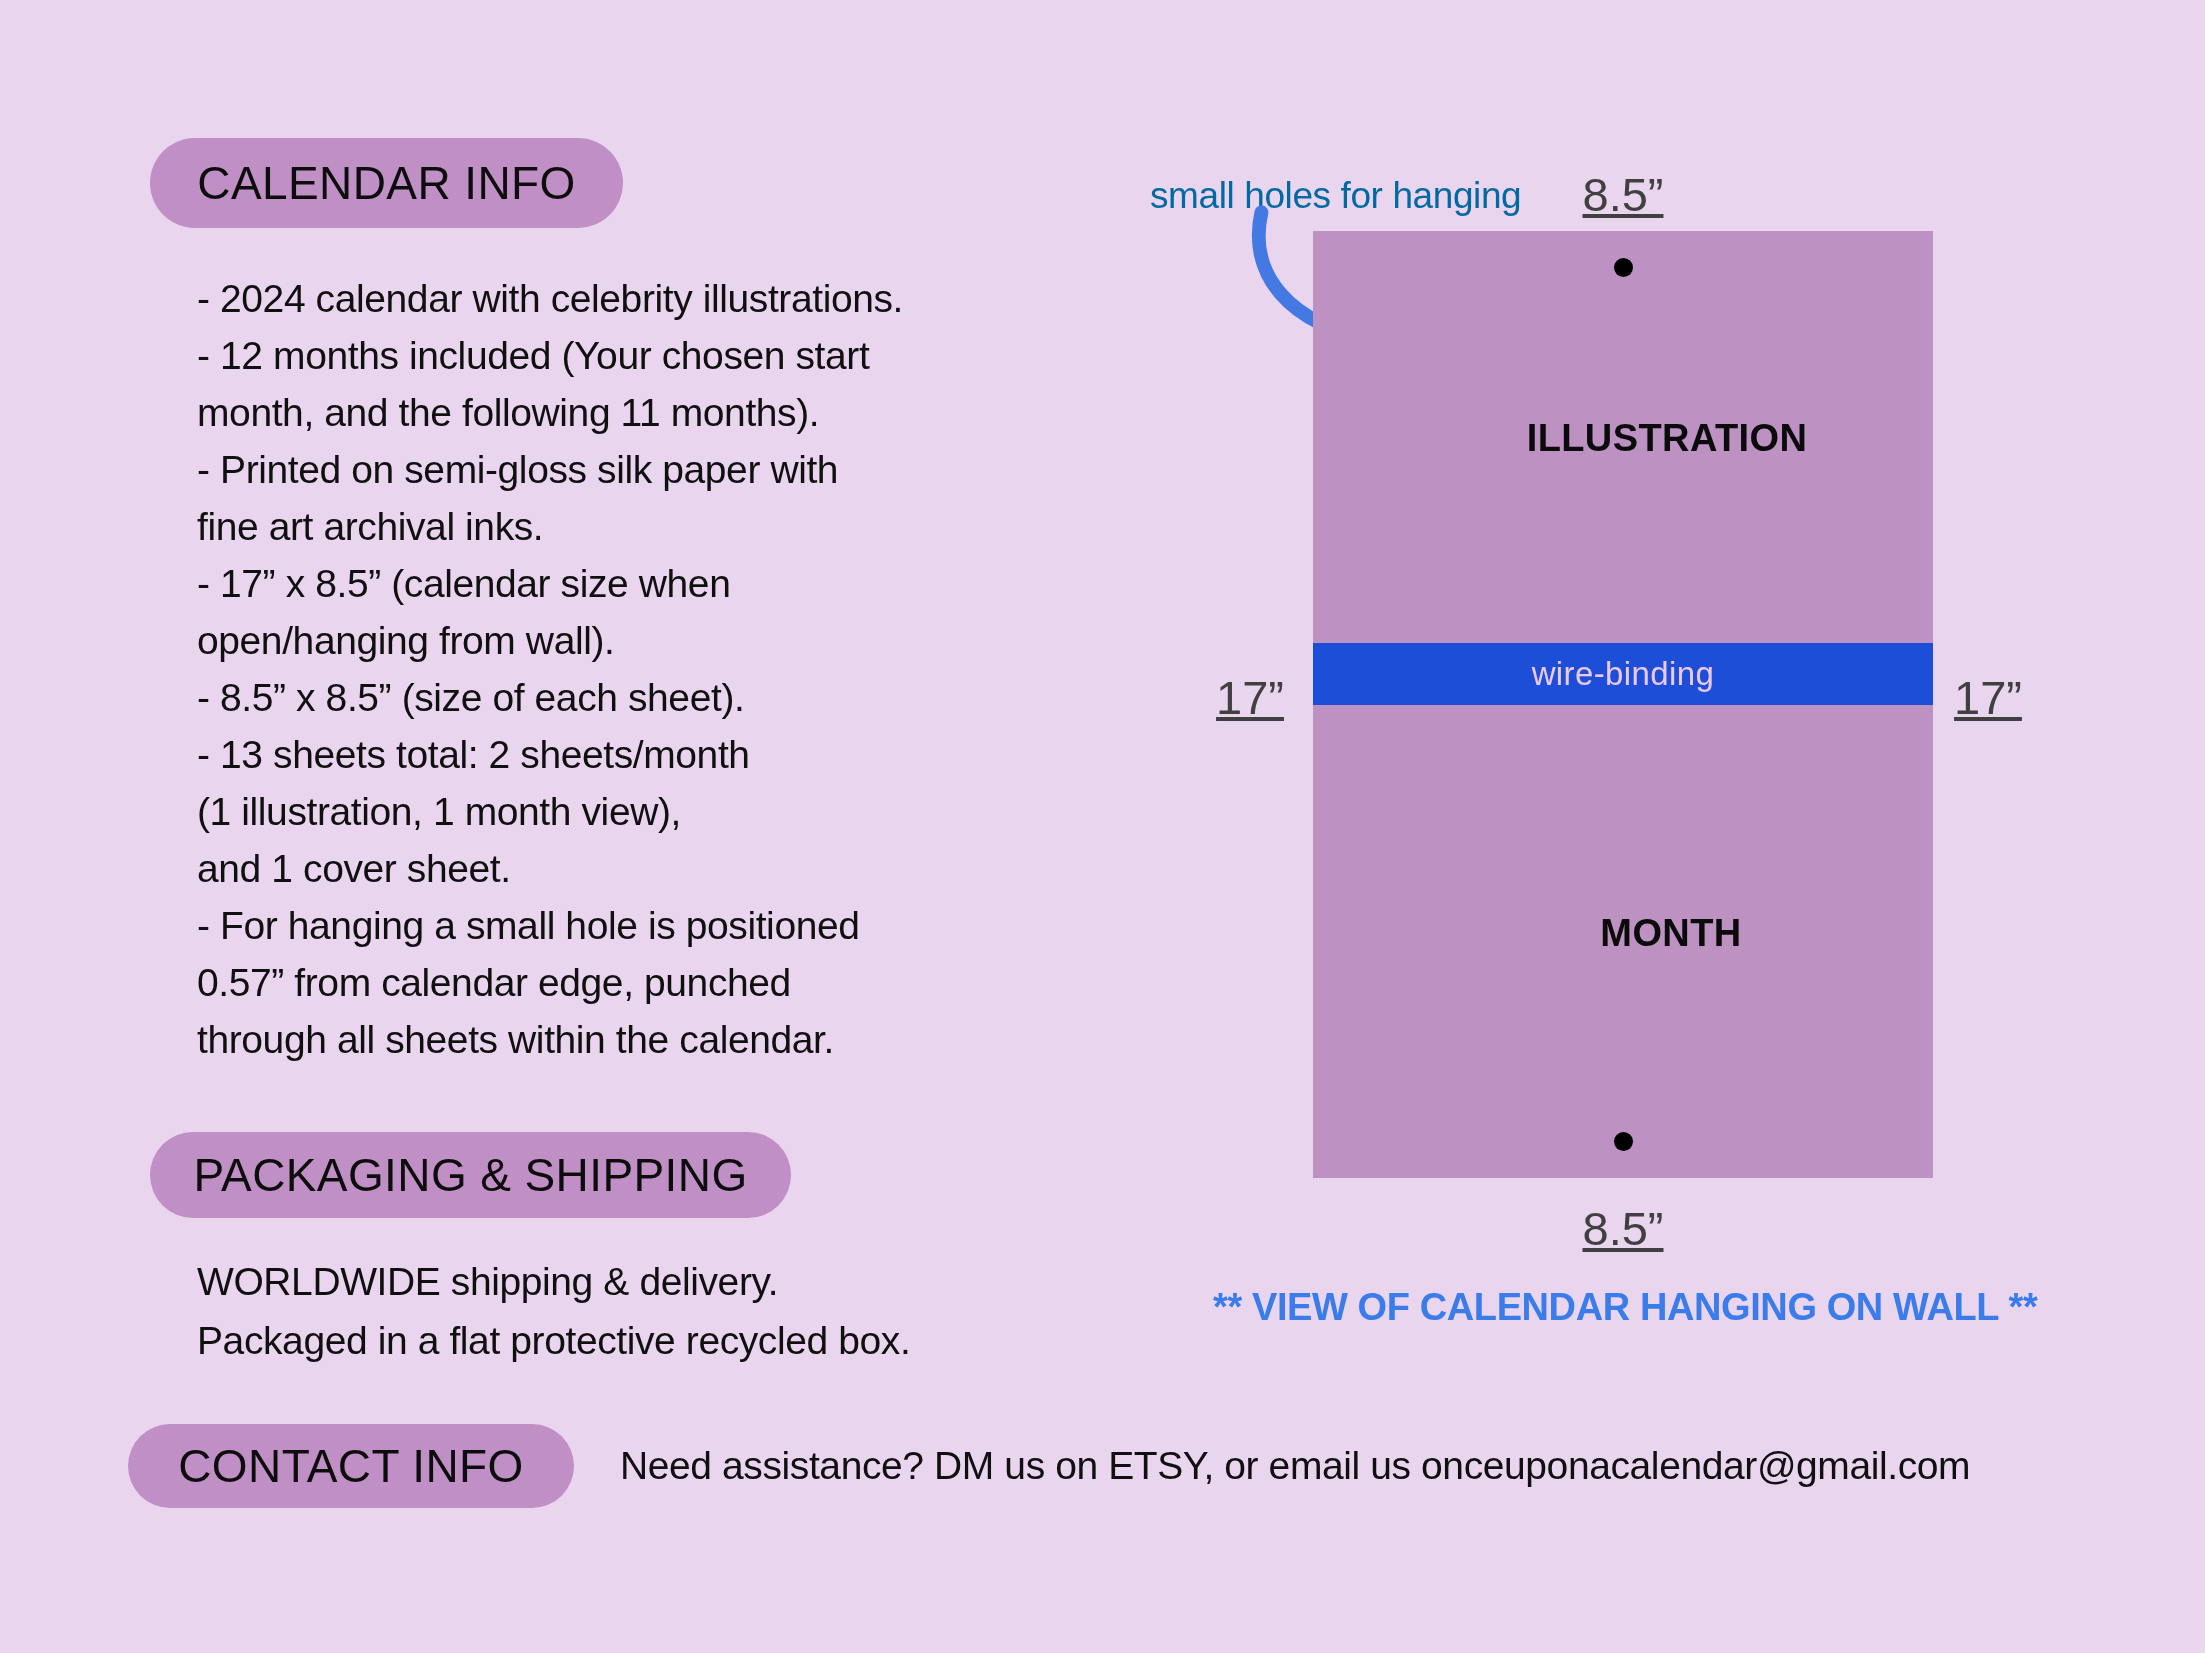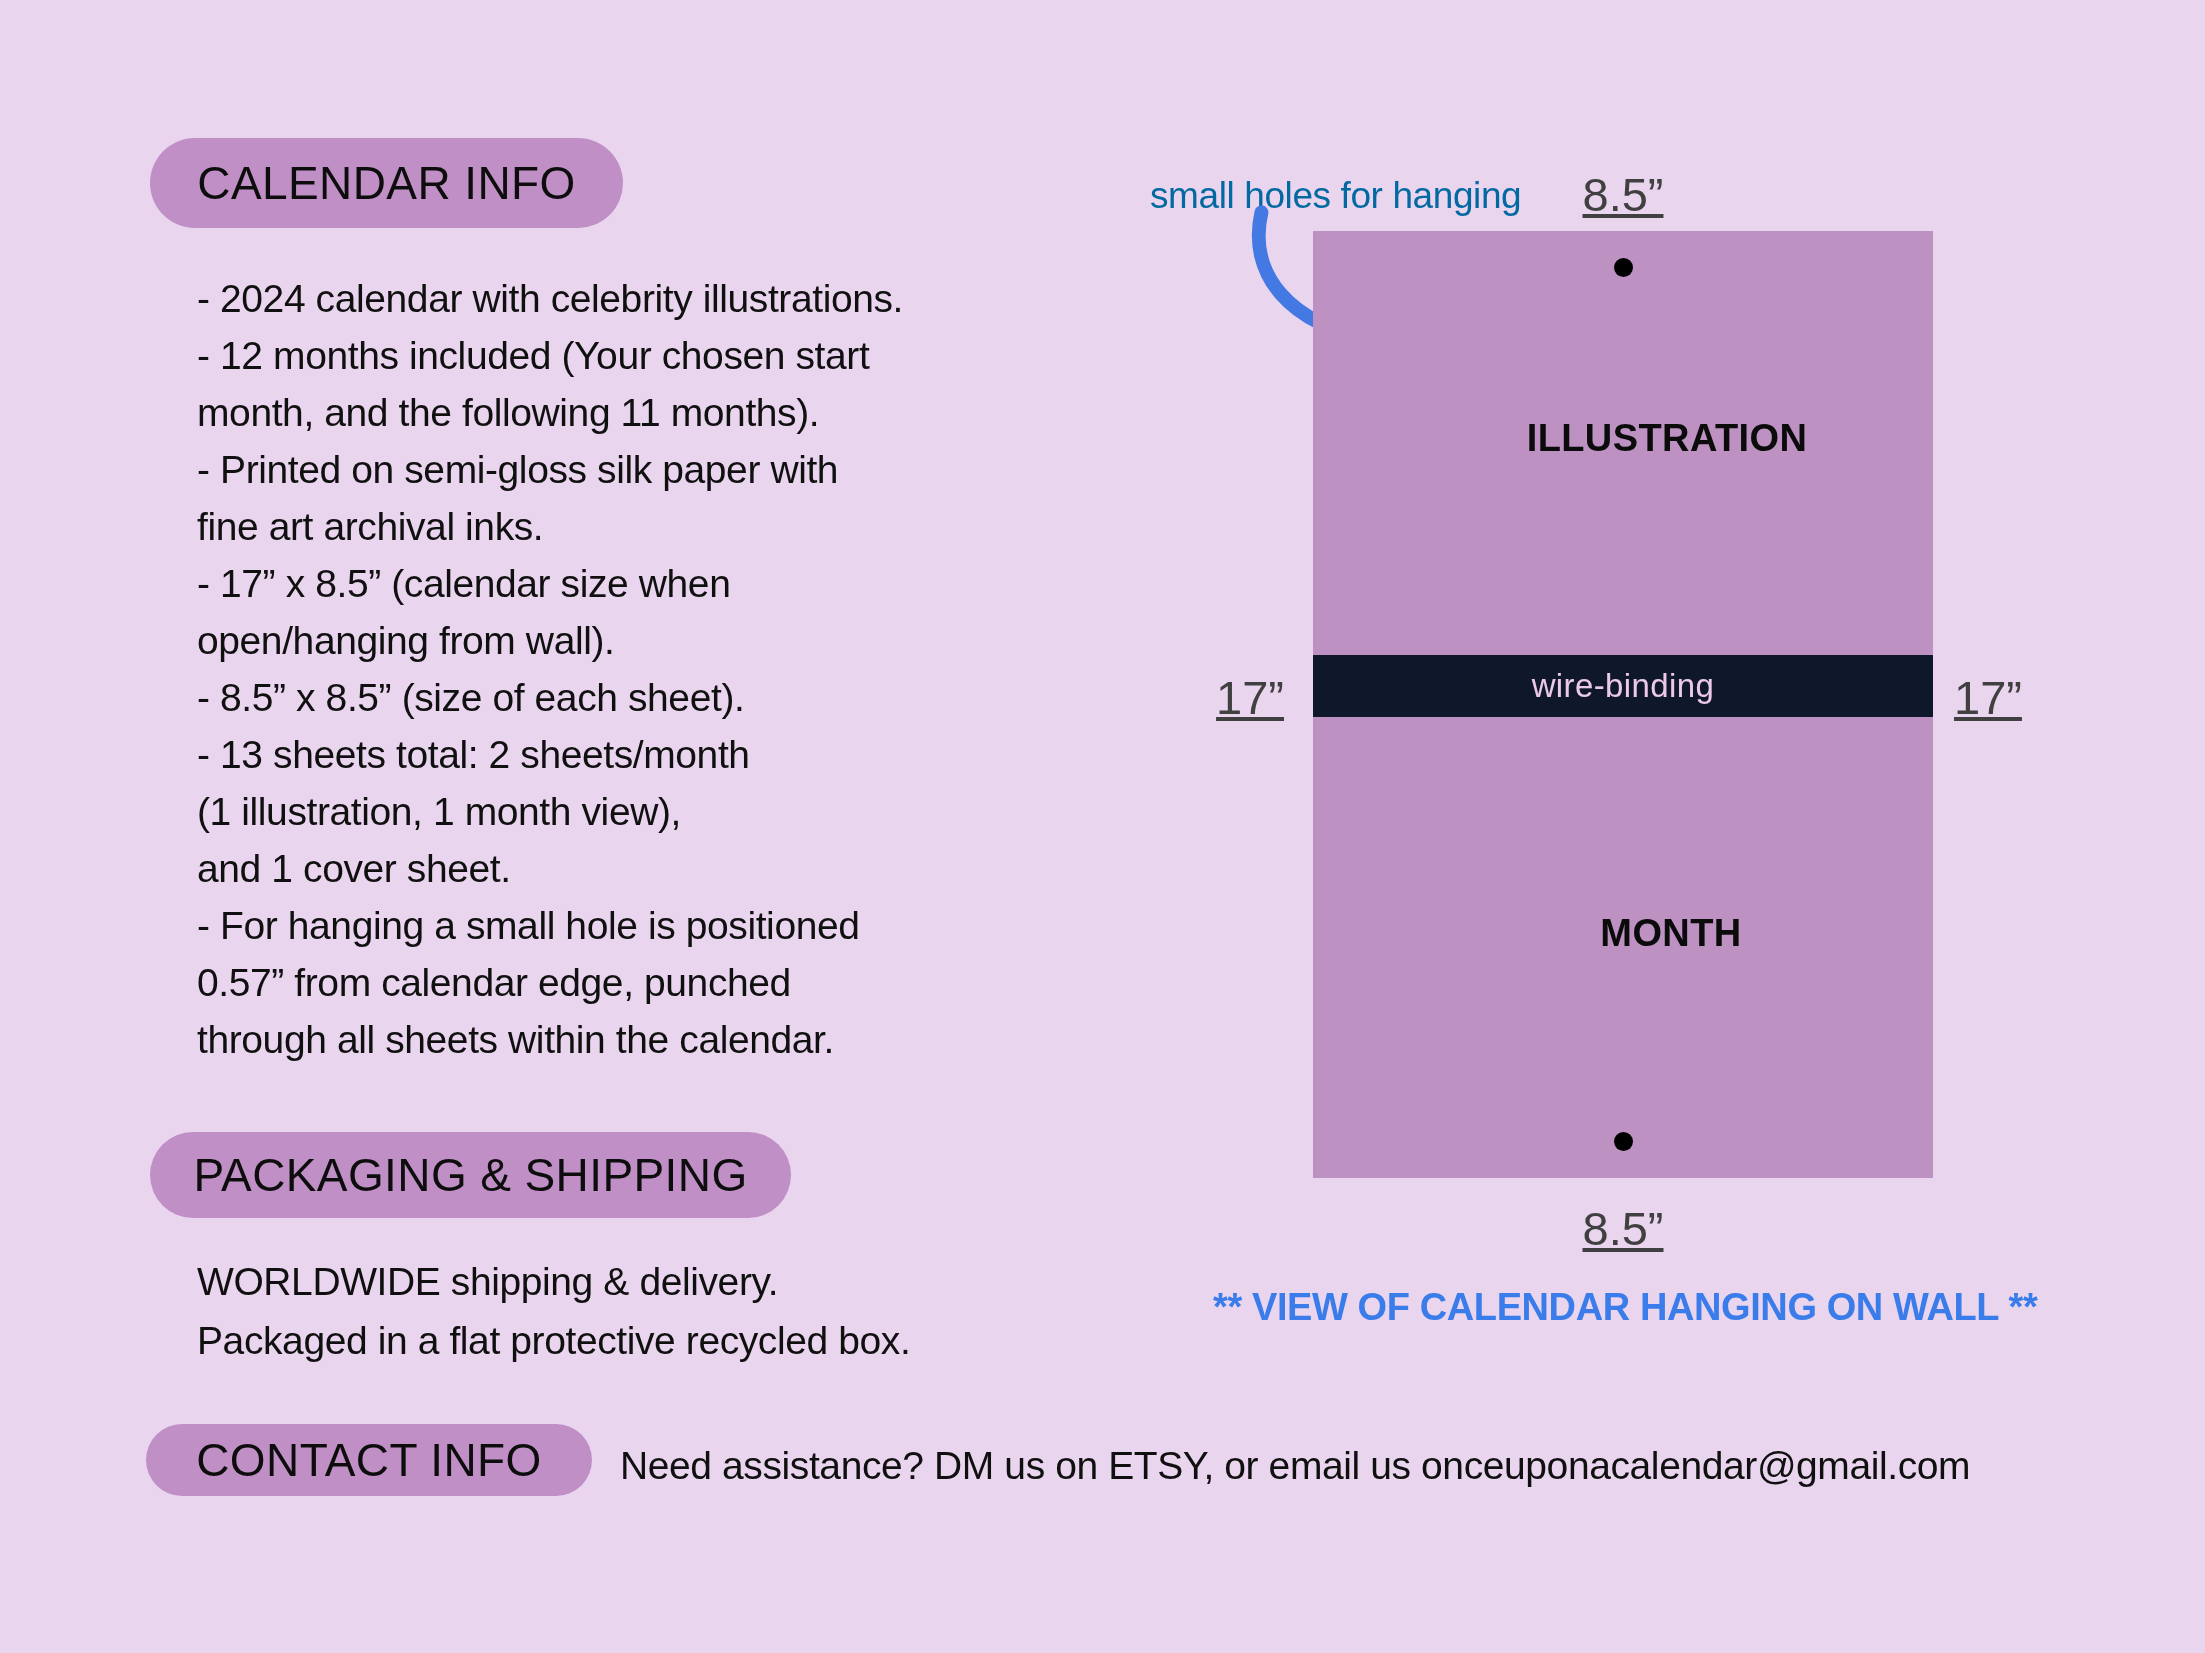--- a/index.html
+++ b/index.html
@@ -19,21 +19,21 @@
     display: flex;
     align-items: center;
     justify-content: center;
     font-size: 46px;
     letter-spacing: 0.4px;
     color: #0d0d0d;
     white-space: nowrap;
   }
   #pill-calendar  { left: 150px; top: 138px;  width: 473px; height: 90px; }
   #pill-packaging { left: 150px; top: 1132px; width: 641px; height: 86px; }
-  #pill-contact   { left: 146px; top: 1424px; width: 446px; height: 72px; }
+  #pill-contact   { left: 128px; top: 1424px; width: 446px; height: 84px; }
 
   .body-text {
     position: absolute;
     font-size: 39px;
     line-height: 57px;
     letter-spacing: -0.4px;
     white-space: pre-line;
     color: #101010;
   }
   #calendar-body { left: 197px; top: 270px;  width: 1021px; }
@@ -60,23 +60,23 @@
     text-align: center;
     font-weight: bold;
     font-size: 38px;
     letter-spacing: 0.4px;
     color: #0b0b0b;
   }
   #label-illustration { top: 186px; padding-left: 44px; }
   #label-month        { top: 681px; padding-left: 48px; }
   #wire-bar {
     position: absolute;
-    left: 0; top: 424px;
+    left: 0; top: 412px;
     width: 100%; height: 62px;
-    background: #0f172a;
+    background: #1d4ed8;
     display: flex;
     align-items: center;
     justify-content: center;
   }
   #wire-label {
     font-size: 33px;
     letter-spacing: 0.4px;
     color: #ecc9ec;
   }
   .hole {

